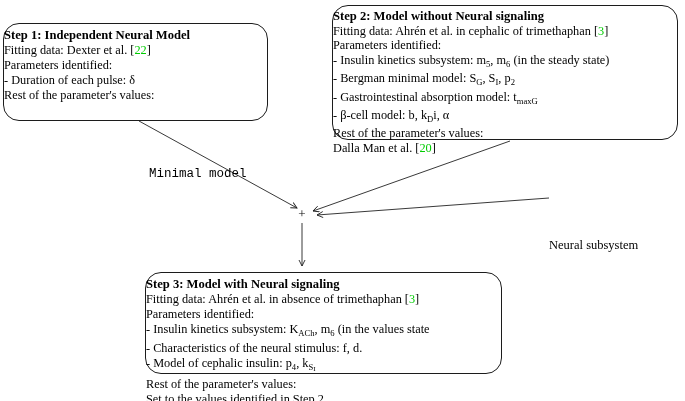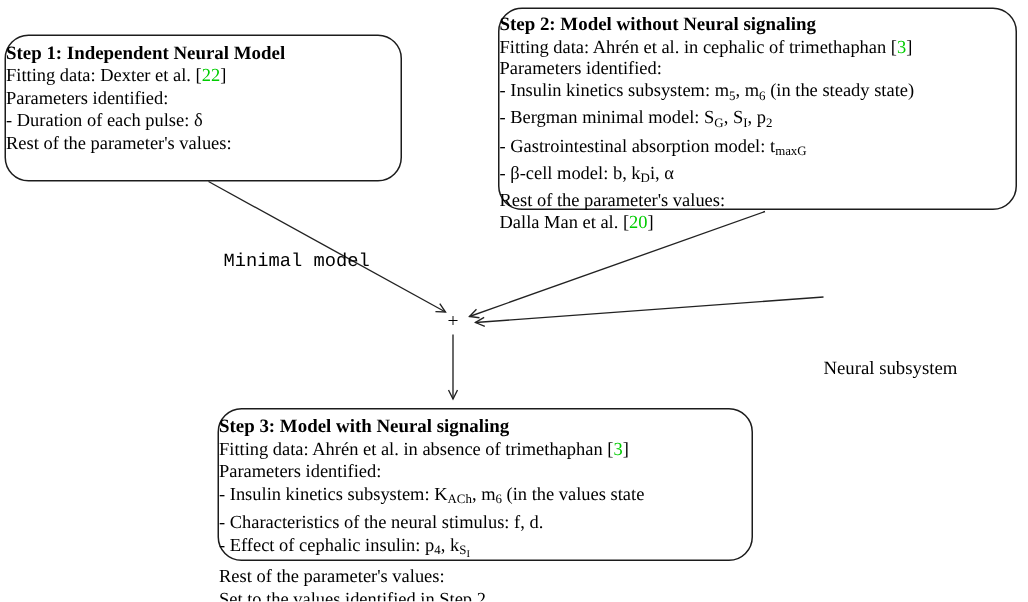--- a/index.html
+++ b/index.html
@@ -64,21 +64,21 @@
       <div class="line"><span class="it">Rest of the parameter's values</span><span>:</span></div>
       <div class="line"><span>Dalla Man et al. [</span><span class="gr">20</span><span>]</span></div>
     </div>
 
   <div class="box" style="left:145px;top:272px;width:357px;height:102px;padding-top:4px;">
       <div class="line bt">Step 3: Model with Neural signaling</div>
       <div class="line"><span class="it">Fitting data:</span><span> Ahrén et al. in absence of trimethaphan [</span><span class="gr">3</span><span>]</span></div>
       <div class="line"><span class="it">Parameters identified:</span></div>
       <div class="line"><span>- Insulin kinetics subsystem: </span><span class="it">K</span><span class="it sb">ACh</span><span>, </span><span class="it">m</span><span class="sb">6</span><span> (in the values state</span></div>
       <div class="line"><span>- Characteristics of the neural stimulus: </span><span class="it">f</span><span>, </span><span class="it">d</span><span>.</span></div>
-      <div class="line"><span>- Effect of cephalic insulin: </span><span class="it">p</span><span class="sb">4</span><span>, </span><span class="it">k</span><span class="it sb">S</span><span class="it s2">I</span></div>
+      <div class="line"><span>- Model of cephalic insulin: </span><span class="it">p</span><span class="sb">4</span><span>, </span><span class="it">k</span><span class="it sb">S</span><span class="it s2">I</span></div>
       <div class="line"><span class="it">Rest of the parameter's values</span><span>:</span></div>
       <div class="line"><span>Set to the values identified in Step 2</span></div>
     </div>
 
   <div class="edge-label" style="left:149px;top:167px;font-family:Liberation Mono, monospace;">Minimal model</div>
 
   <div class="edge-label" style="left:549px;top:190px;margin-top:48px;">Neural subsystem</div>
 
   <div class="plus" style="left:295px;top:207px;">+</div>
 

